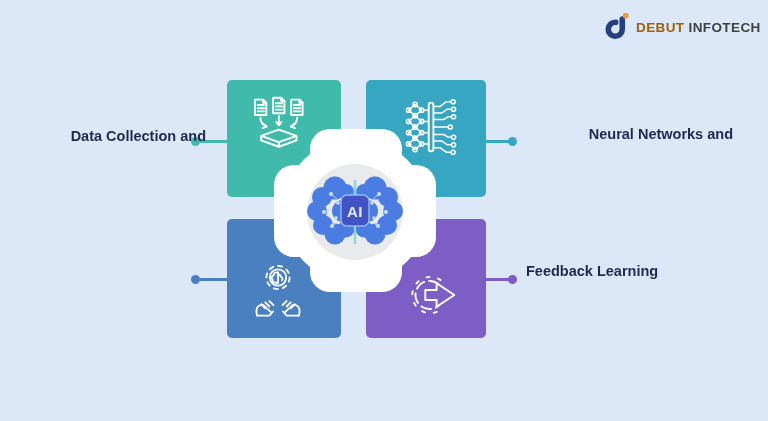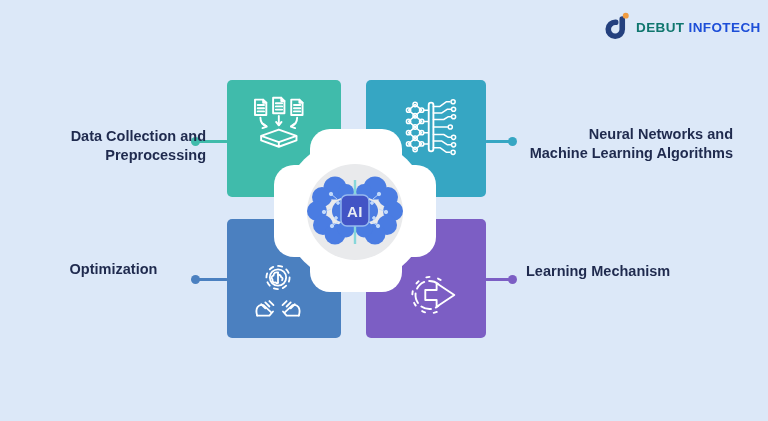--- a/index.html
+++ b/index.html
@@ -2,22 +2,22 @@
 <html><head>
 <meta charset="utf-8">
 <style>
   html,body{margin:0;padding:0;}
   body{width:768px;height:421px;font-family:"Liberation Sans",sans-serif;overflow:hidden;}
   .stage{position:relative;width:768px;height:421px;background:#DCE8F8;overflow:hidden;}
 
   
   .logo{position:absolute;left:603px;top:11px;display:flex;align-items:center;gap:5px;}
   .logo-text{font-size:13.5px;font-weight:bold;letter-spacing:.4px;white-space:nowrap;}
-  .logo-text .brand1{color:#0f766e;}
-  .logo-text .brand2{color:#1d4ed8;margin-left:4px;}
+  .logo-text .brand1{color:#a16207;}
+  .logo-text .brand2{color:#404040;margin-left:4px;}
 
   
   .square{position:absolute;border-radius:5px;z-index:1;}
   .sq-tl{left:227px;top:80px;width:114px;height:117px;}
   .sq-tr{left:366px;top:80px;width:120px;height:117px;}
   .sq-bl{left:227px;top:219px;width:114px;height:119px;}
   .sq-br{left:366px;top:219px;width:120px;height:119px;}
   .square svg{position:absolute;}
   .sq-tl svg{left:23px;top:16px;}
   .sq-tr svg{left:36px;top:17px;}
@@ -202,26 +202,23 @@
   <div class="dot dot-tl" style="background-color: rgb(64, 187, 171);"></div>
   <div class="connector conn-tr" style="background-color: rgb(54, 166, 195);"></div>
   <div class="dot dot-tr" style="background-color: rgb(54, 166, 195);"></div>
   <div class="connector conn-bl" style="background-color: rgb(75, 128, 192);"></div>
   <div class="dot dot-bl" style="background-color: rgb(75, 128, 192);"></div>
   <div class="connector conn-br" style="background-color: rgb(124, 94, 196);"></div>
   <div class="dot dot-br" style="background-color: rgb(124, 94, 196);"></div>
 
   <div class="label lbl-tl">
     <div>Data Collection and</div>
-    <div>Preprocessing</div>
   </div>
   <div class="label lbl-tr">
     <div>Neural Networks and</div>
-    <div>Machine Learning Algorithms</div>
   </div>
   <div class="label lbl-bl">
-    <div>Optimization</div>
   </div>
   <div class="label lbl-br">
-    <div>Learning Mechanism</div>
+    <div>Feedback Learning</div>
   </div>
 
 </div>
 
 </body></html>

